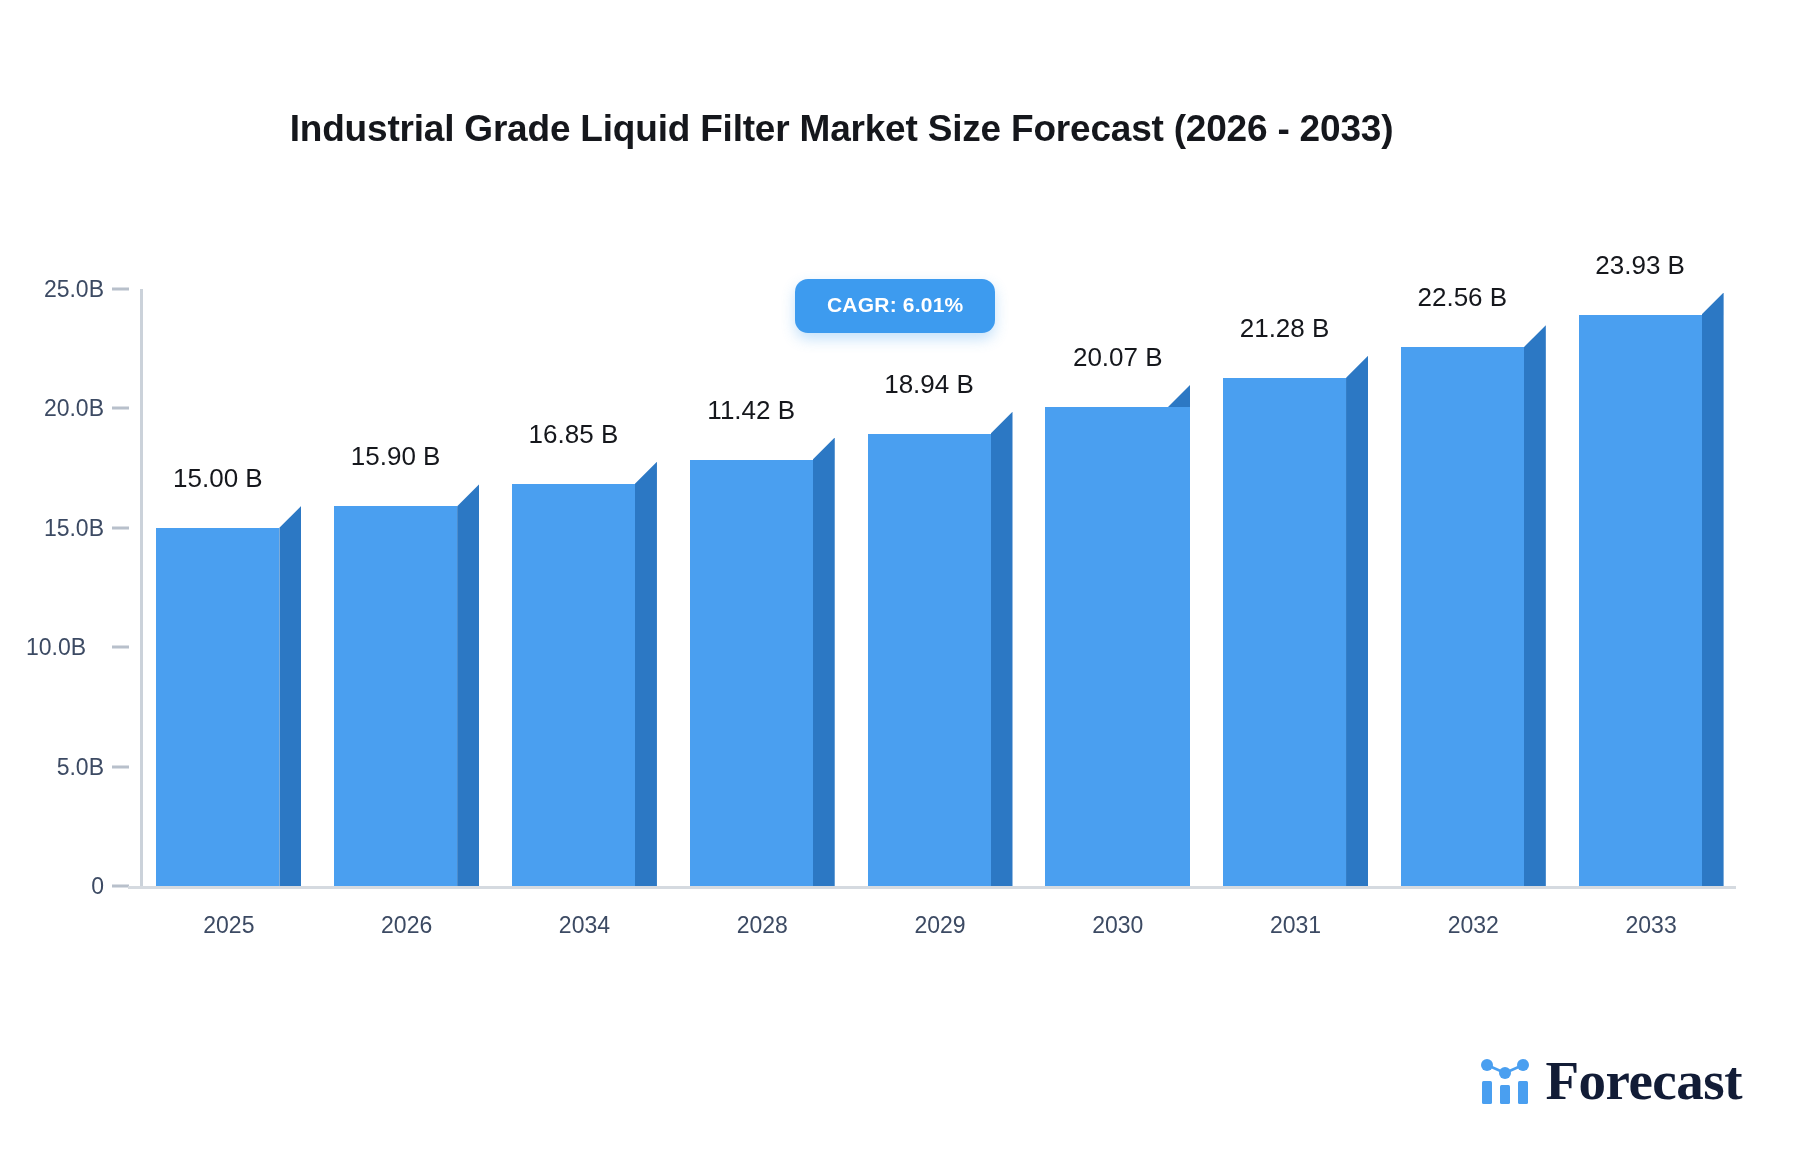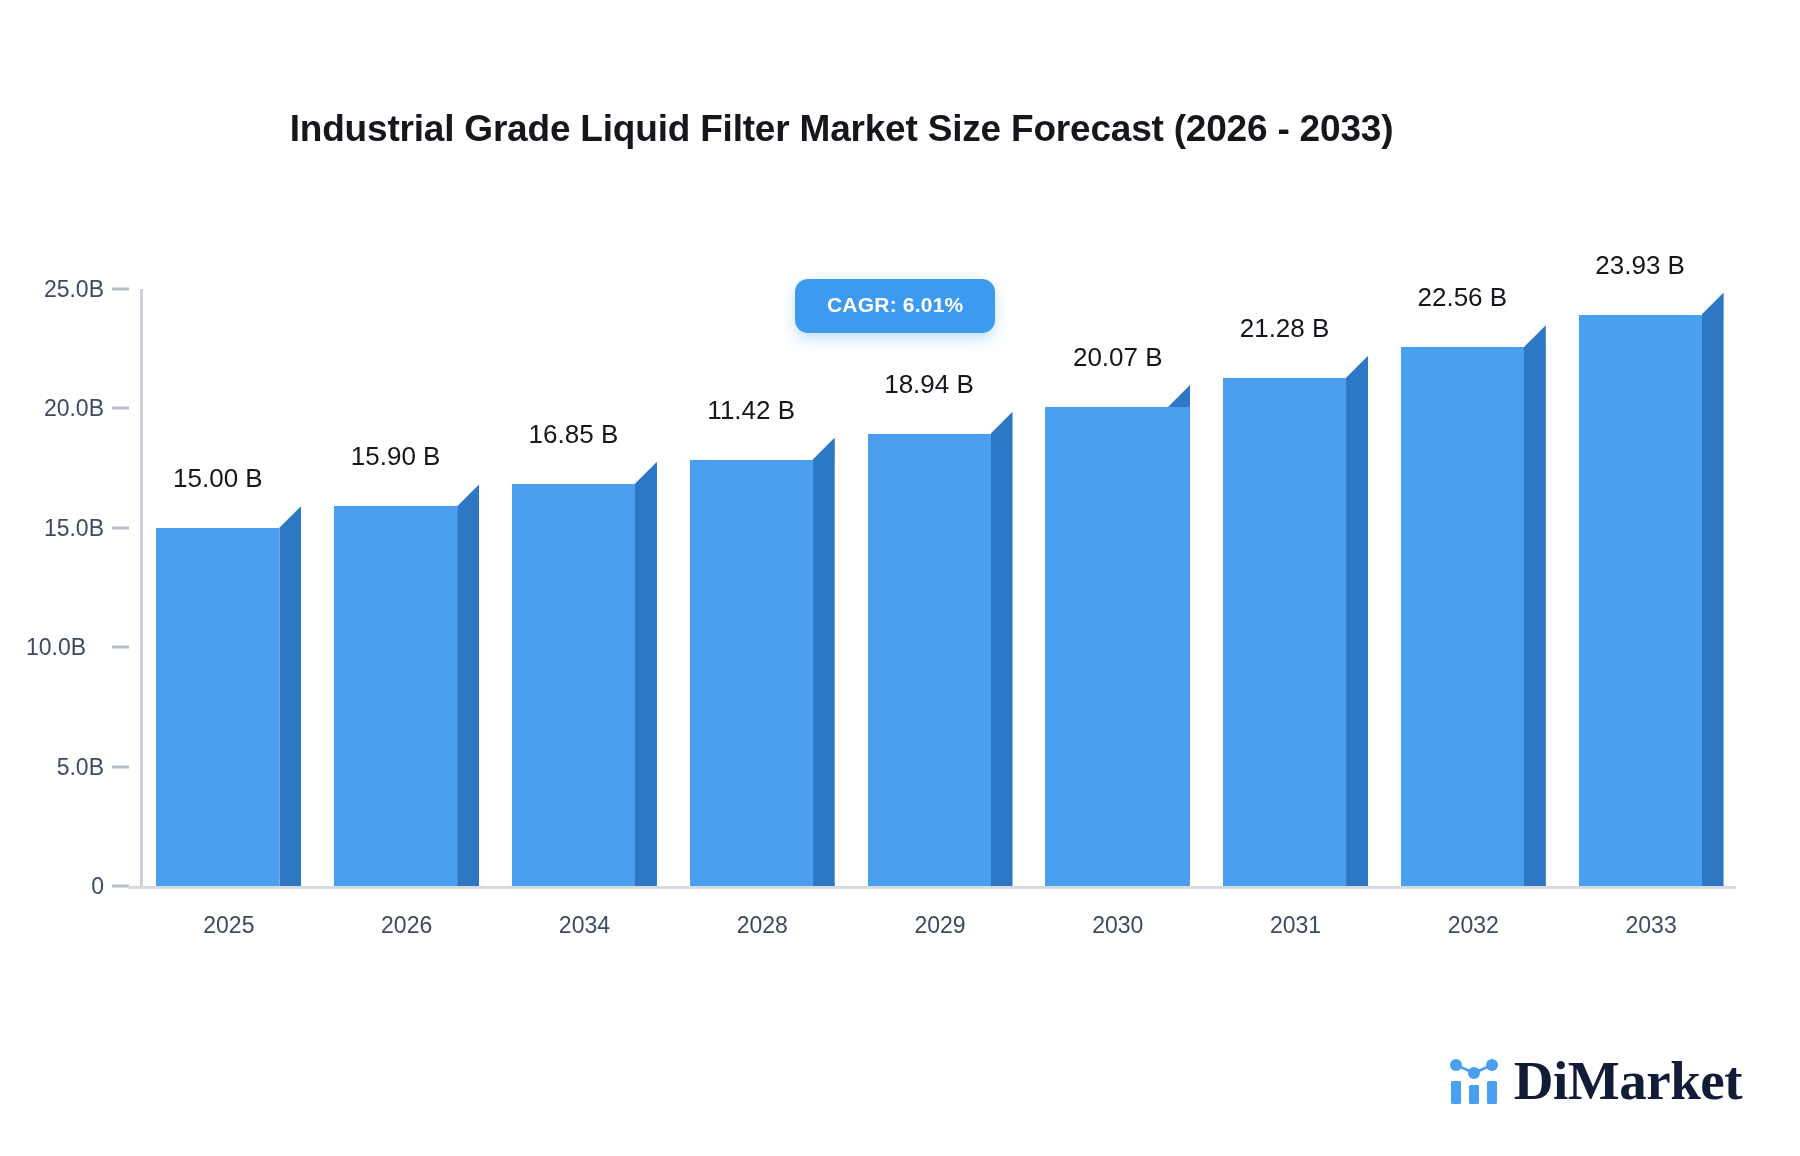--- a/index.html
+++ b/index.html
@@ -253,16 +253,16 @@
         <line x1="8" y1="9" x2="26" y2="17" stroke="#4a9ff0" stroke-width="2.6"></line>
         <line x1="26" y1="17" x2="44" y2="9" stroke="#4a9ff0" stroke-width="2.6"></line>
         <circle cx="8" cy="9" r="6" fill="#4a9ff0"></circle>
         <circle cx="26" cy="17" r="6" fill="#4a9ff0"></circle>
         <circle cx="44" cy="9" r="6" fill="#4a9ff0"></circle>
         <rect x="3" y="25" width="10" height="23" rx="1.5" fill="#4a9ff0"></rect>
         <rect x="21" y="29" width="10" height="19" rx="1.5" fill="#4a9ff0"></rect>
         <rect x="39" y="25" width="10" height="23" rx="1.5" fill="#4a9ff0"></rect>
       </svg>
     </span>
-    <span id="logo-text">DiMarket</span>
+    <span id="logo-text">Forecast</span>
   </div>
 
 </div>
 
 </body></html>

